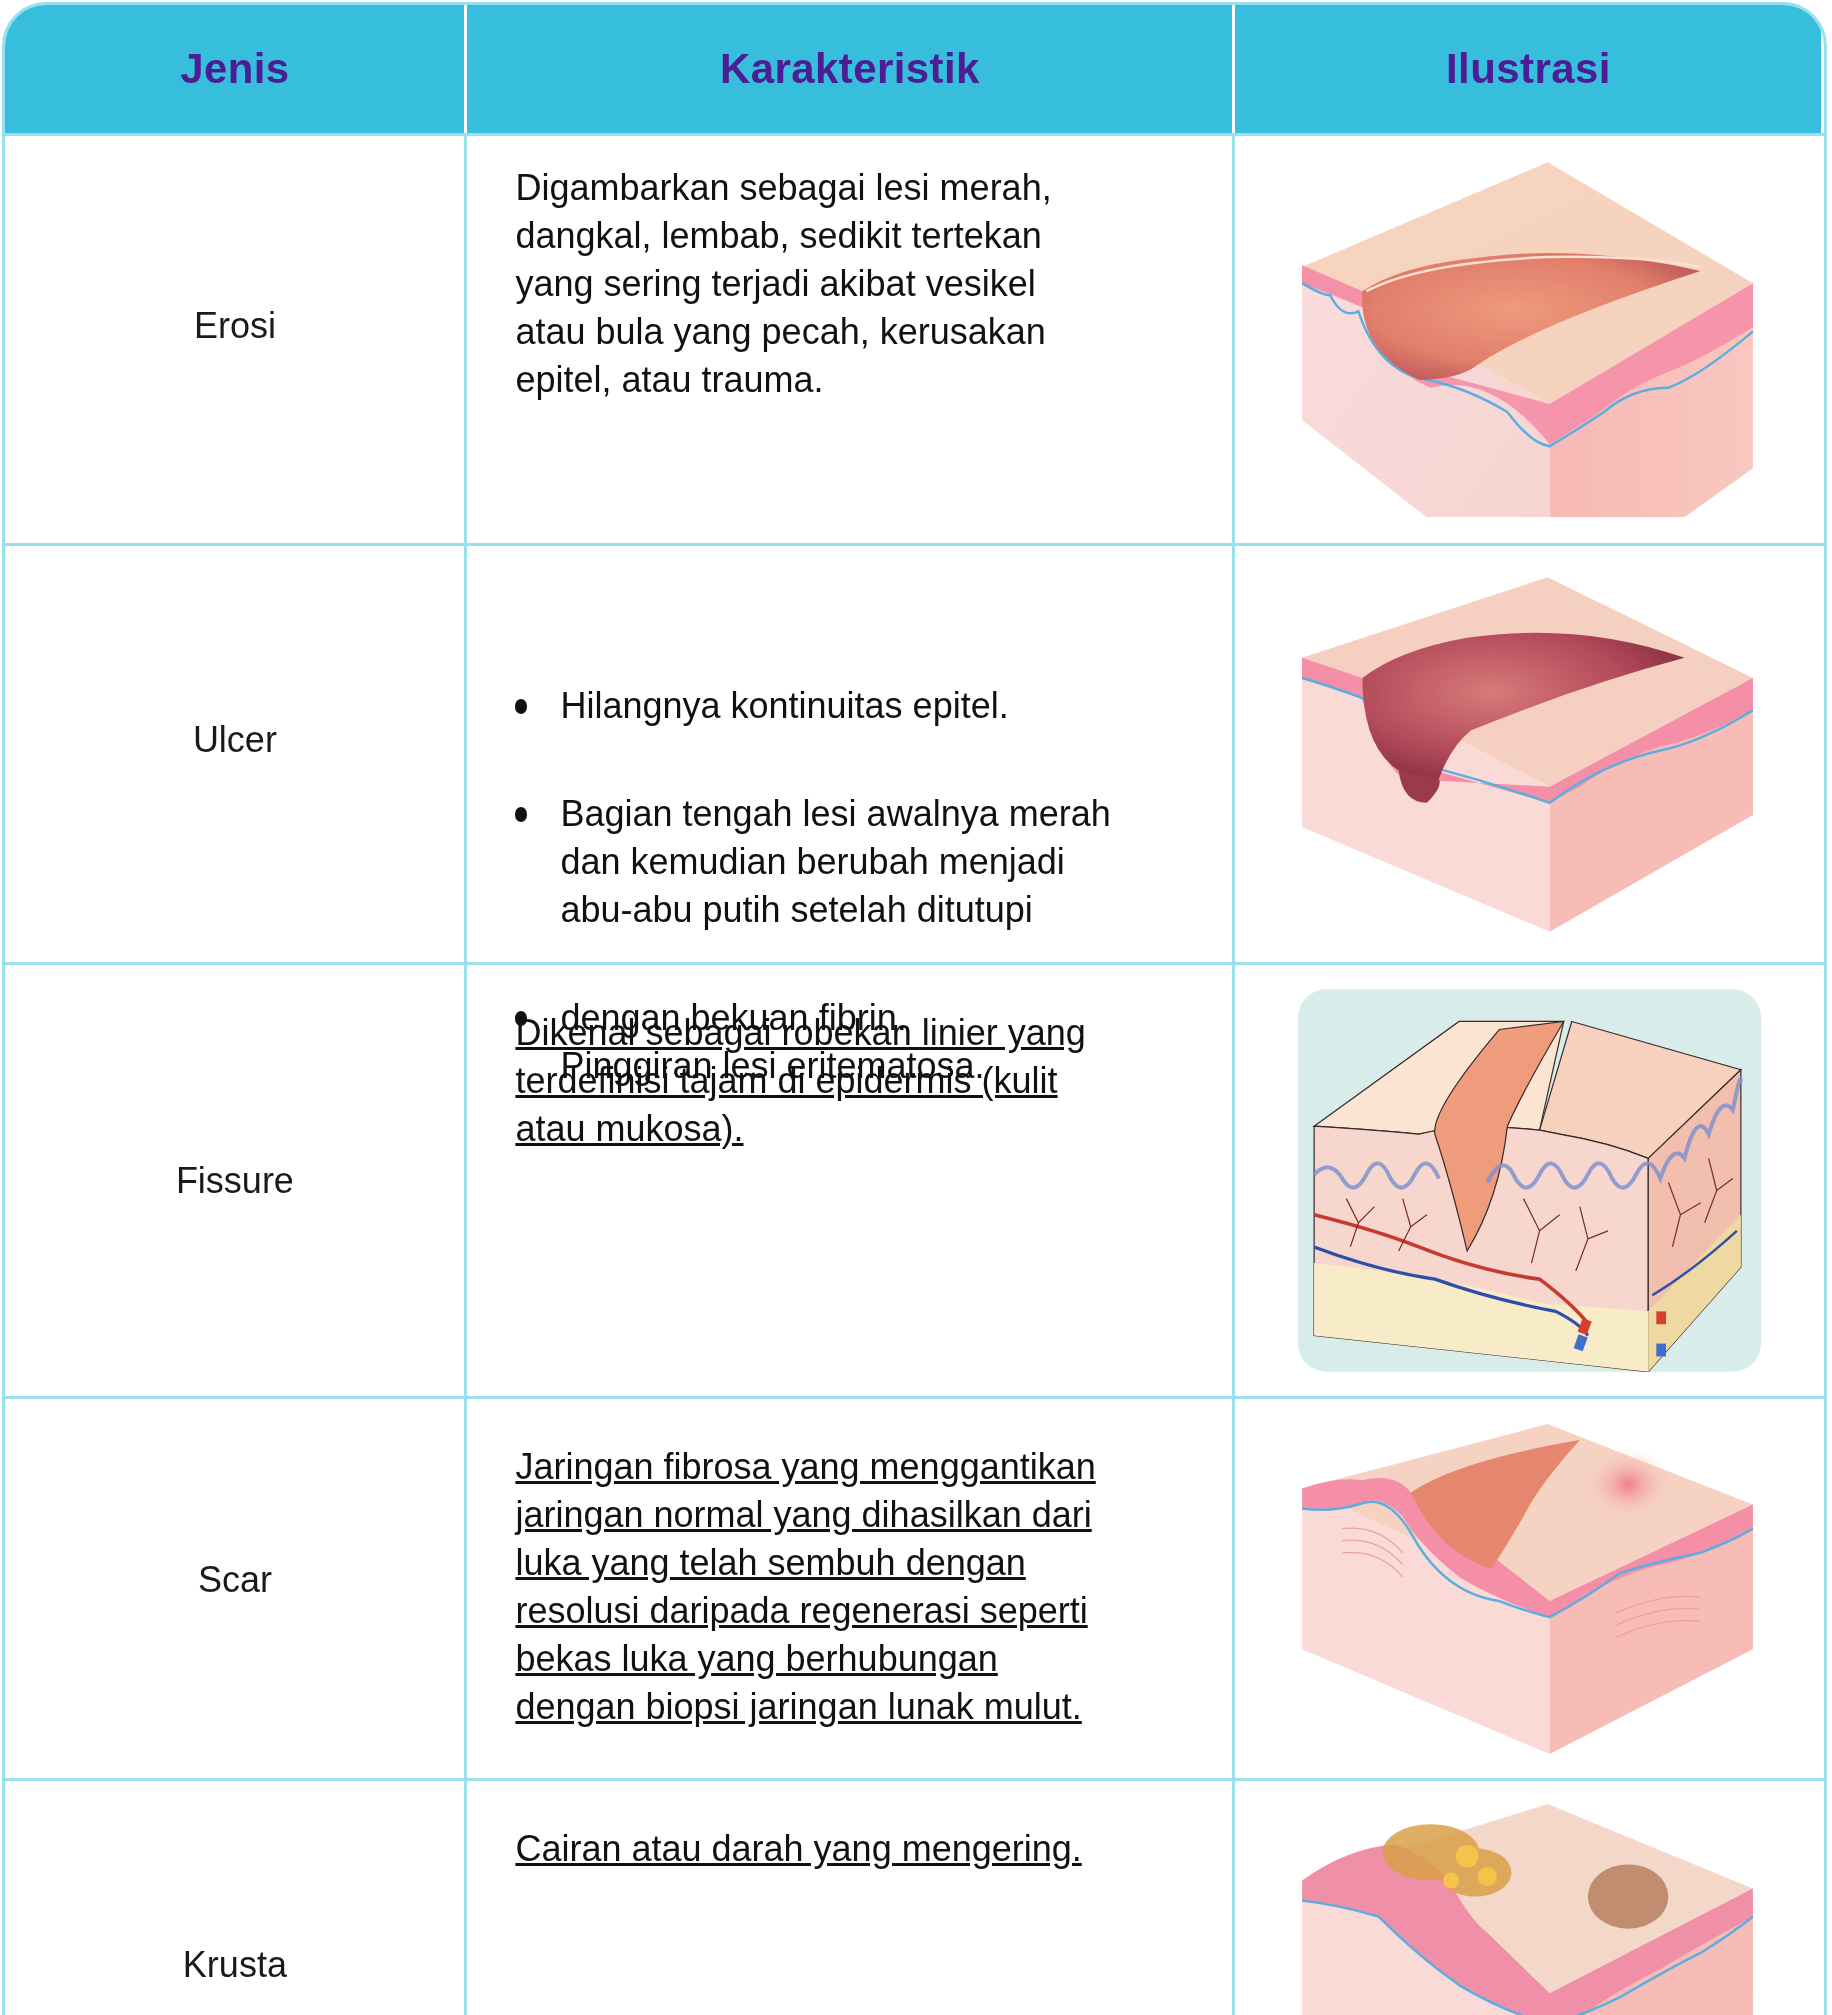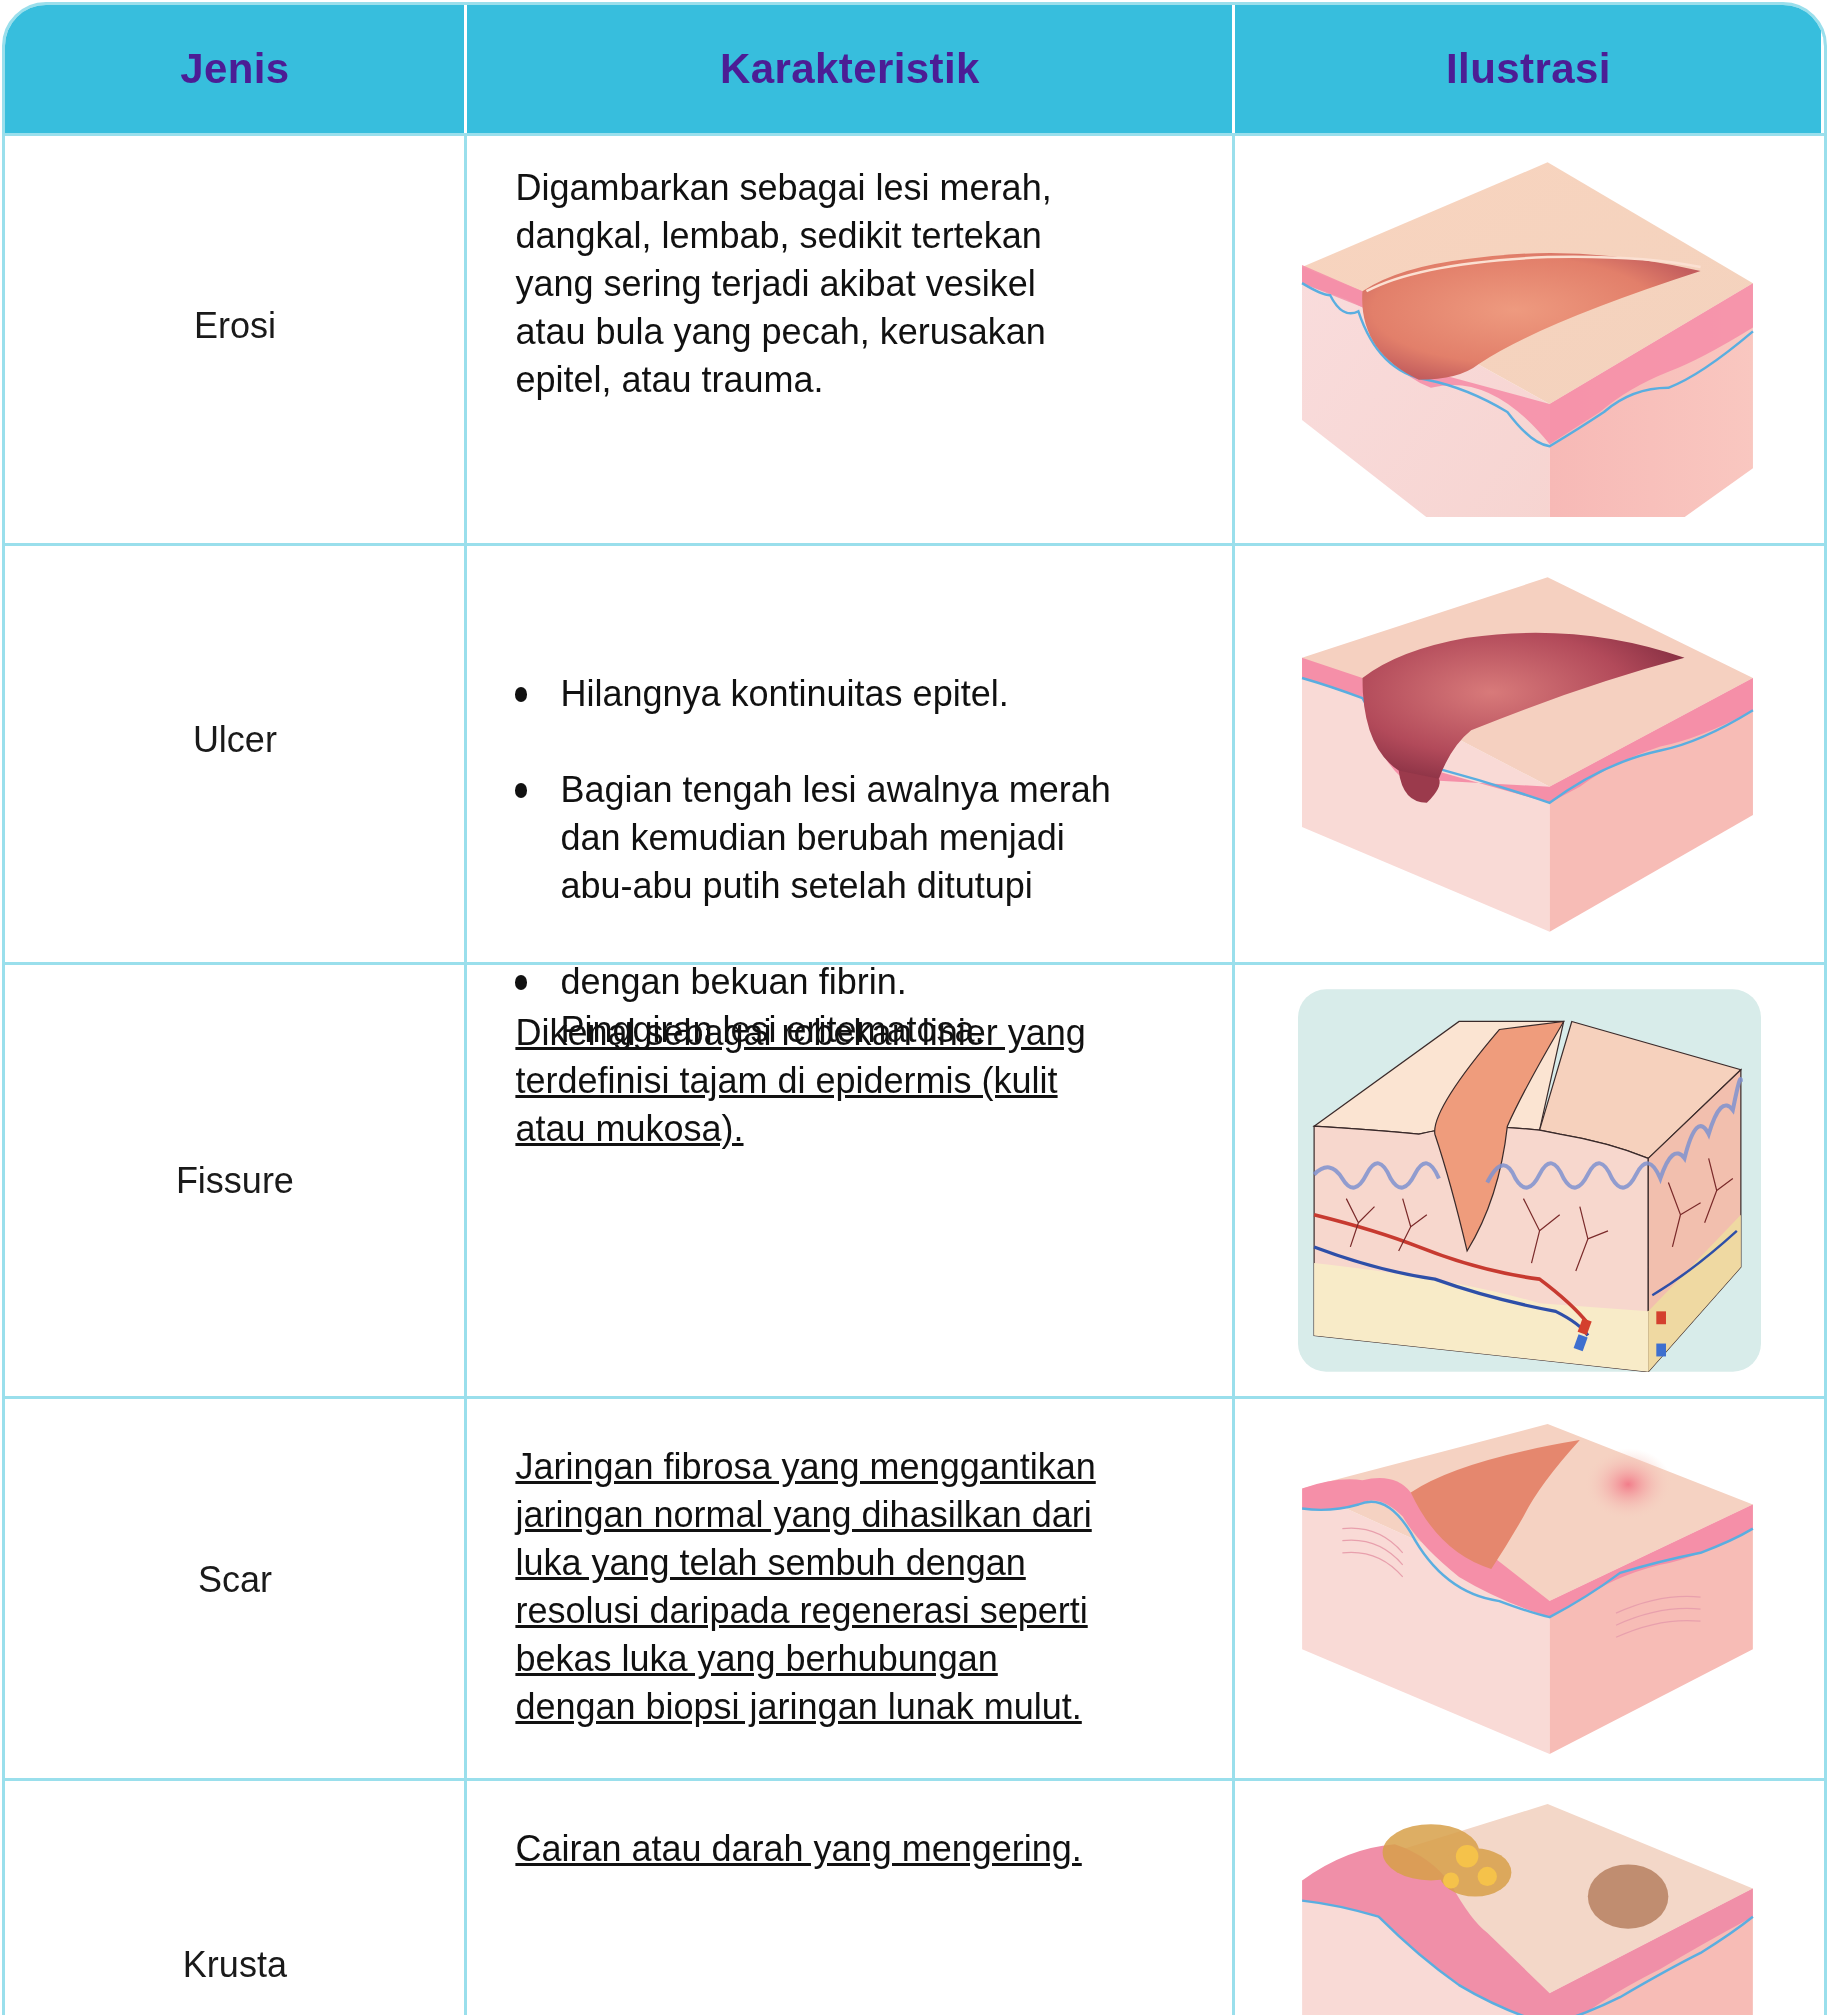--- a/index.html
+++ b/index.html
@@ -34,21 +34,21 @@
   }
   .jenis.r3 { padding-bottom: 0; }
   .jenis.r4 { padding-bottom: 18px; }
   .jenis.r5 { padding-bottom: 0px; }
   .desc {
     padding: 28px 48px 0 48px; font-size: 36px; line-height: 48px;
     color: #111111; white-space: pre-line;
   }
   .desc.pt-large { padding-top: 44px; text-decoration: underline; }
   .desc ul { list-style: none; margin: 0; padding: 0; }
-  .desc li { position: relative; padding-left: 45px; }
+  .desc li { position: relative; padding-left: 45px; margin-top: 12px; }
   .desc li .bullet {
     position: absolute; left: 0; top: 17px; width: 12px; height: 14.5px;
     border-radius: 50%; background: #111;
   }
   .illus { display: flex; align-items: center; justify-content: center; }
   .illus svg { display: block; }
 </style>
 </head>
 <body>
 

